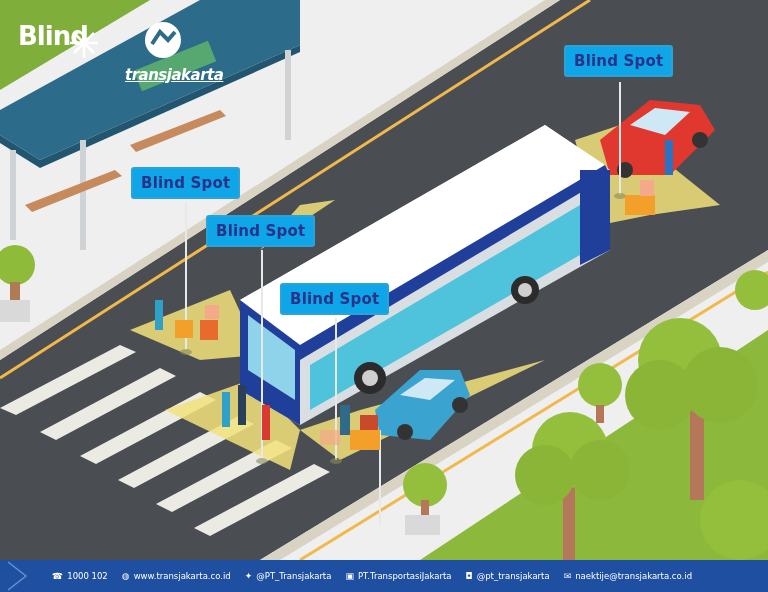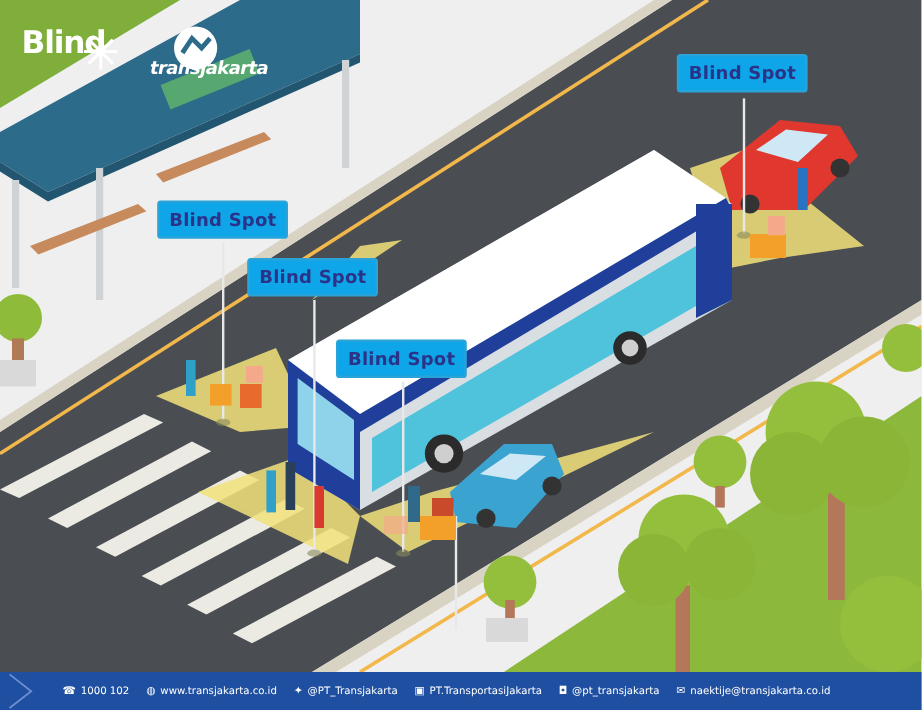--- a/index.html
+++ b/index.html
@@ -1,21 +1,21 @@
 <!DOCTYPE html>
 <html><head>
 <meta charset="utf-8">
 <style>
   html,body{margin:0;padding:0;}
   body{width:768px;height:592px;overflow:hidden;position:relative;background:#f2f2f2;font-family:"DejaVu Sans","Liberation Sans",sans-serif;}
   #scene{position:absolute;left:0;top:0;width:768px;height:560px;}
   .label{position:absolute;background:#0ea5e9;border:2px solid #2aa3d8;border-radius:3px;color:#2a3388;font-weight:bold;font-size:15px;padding:5px 8px;white-space:nowrap;font-family:"DejaVu Sans",sans-serif;letter-spacing:0.2px;}
   .logo{position:absolute;color:#fff;font-weight:bold;}
   #jak{left:18px;top:24px;font-size:26px;line-height:24px;font-family:"DejaVu Sans",sans-serif;letter-spacing:-1px;}
-  #tj{left:125px;top:48px;font-size:15px;font-style:italic;letter-spacing:-0.5px;}
+  #tj{left:125px;top:66px;font-size:15px;font-style:italic;letter-spacing:-0.5px;text-decoration:underline;}
   #footer{position:absolute;left:0;top:560px;width:768px;height:32px;background:#1e4fa0;display:flex;align-items:center;color:#fff;font-size:8.5px;font-family:"DejaVu Sans",sans-serif;}
   .fi{display:flex;align-items:center;margin-right:14px;}
   .fi .ic{margin-right:4px;font-size:9px;}
 </style>
 </head>
 <body>
 
 <svg id="scene" viewBox="0 0 768 560" xmlns="http://www.w3.org/2000/svg">
 
   <rect width="768" height="560" fill="#efefef"></rect>

